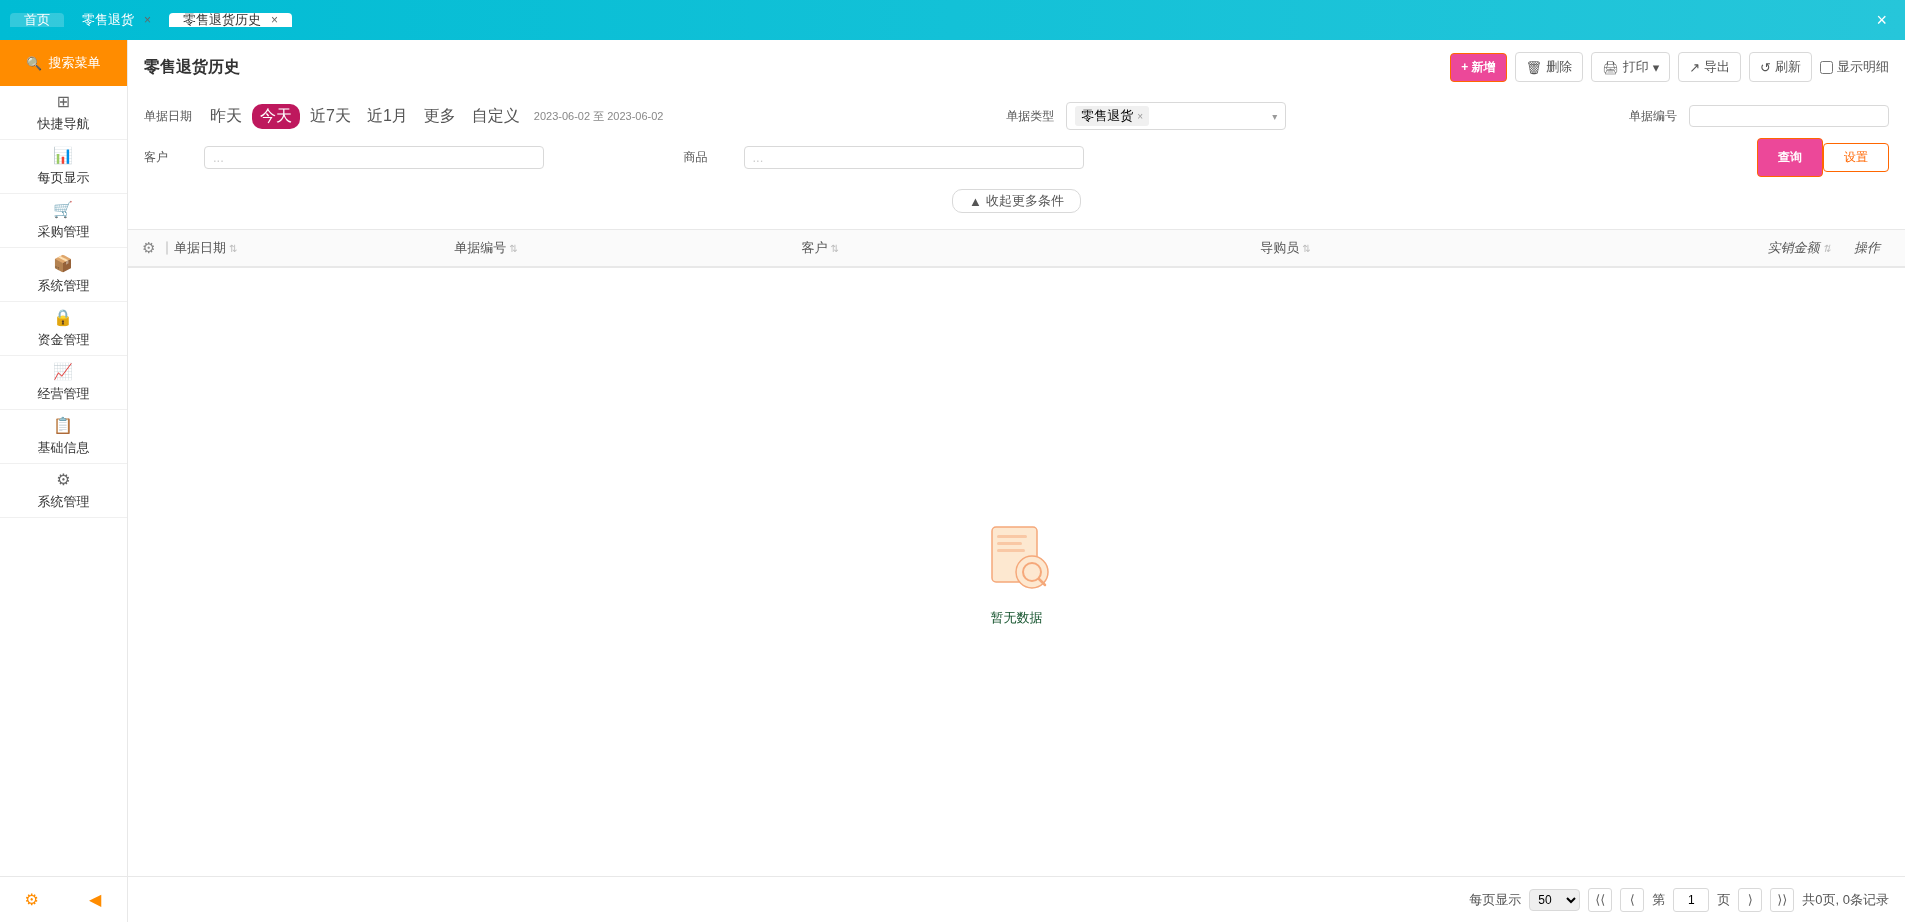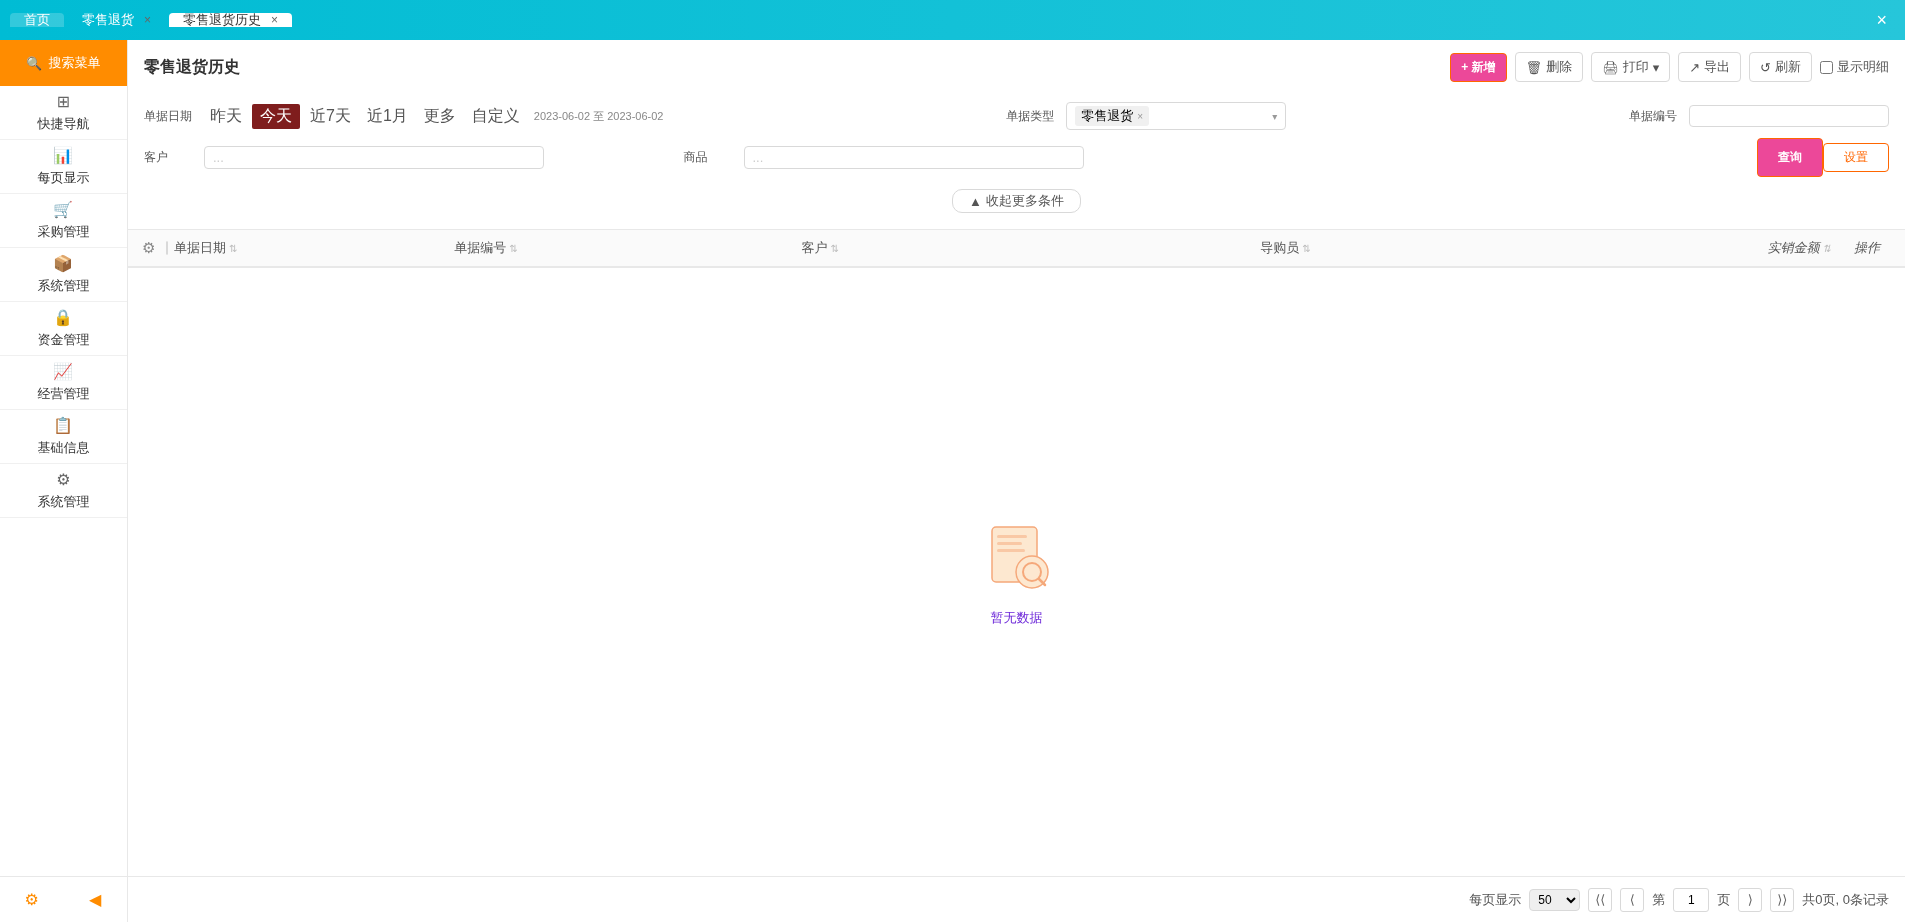--- a/index.html
+++ b/index.html
@@ -199,23 +199,23 @@
     .date-btn {
       padding: 2px 6px;
       border-radius: 3px;
       cursor: pointer;
       font-size: 16px;
       color: #555;
       background: transparent;
       border: none;
     }
     .date-btn.active {
-      background: #7f1d1d;
+      background: #be185d;
       color: #fff;
-      border-radius: 2px;
+      border-radius: 10px;
       padding: 2px 8px;
     }
     .date-range {
       color: #888;
       font-size: 11px;
       margin-left: 4px;
     }
     .filter-tag-input {
       display: flex;
       align-items: center;
@@ -334,21 +334,21 @@
       flex-direction: column;
       align-items: center;
       justify-content: center;
       overflow: auto;
     }
     .empty-state {
       display: flex;
       flex-direction: column;
       align-items: center;
       gap: 12px;
-      color: #6d28d9;
+      color: #14532d;
       font-size: 13px;
     }
     .empty-icon {
       width: 80px;
       height: 80px;
     }
 
     
     .pagination {
       height: 46px;

